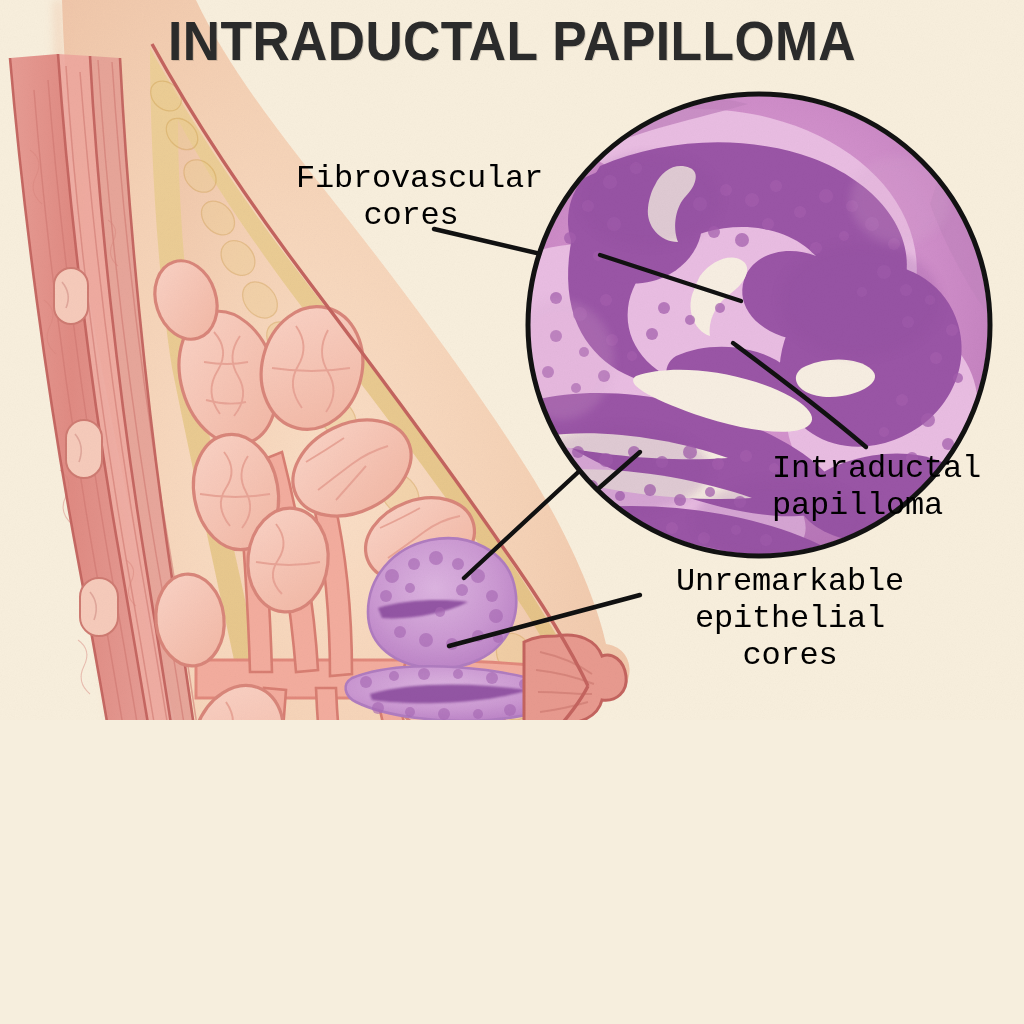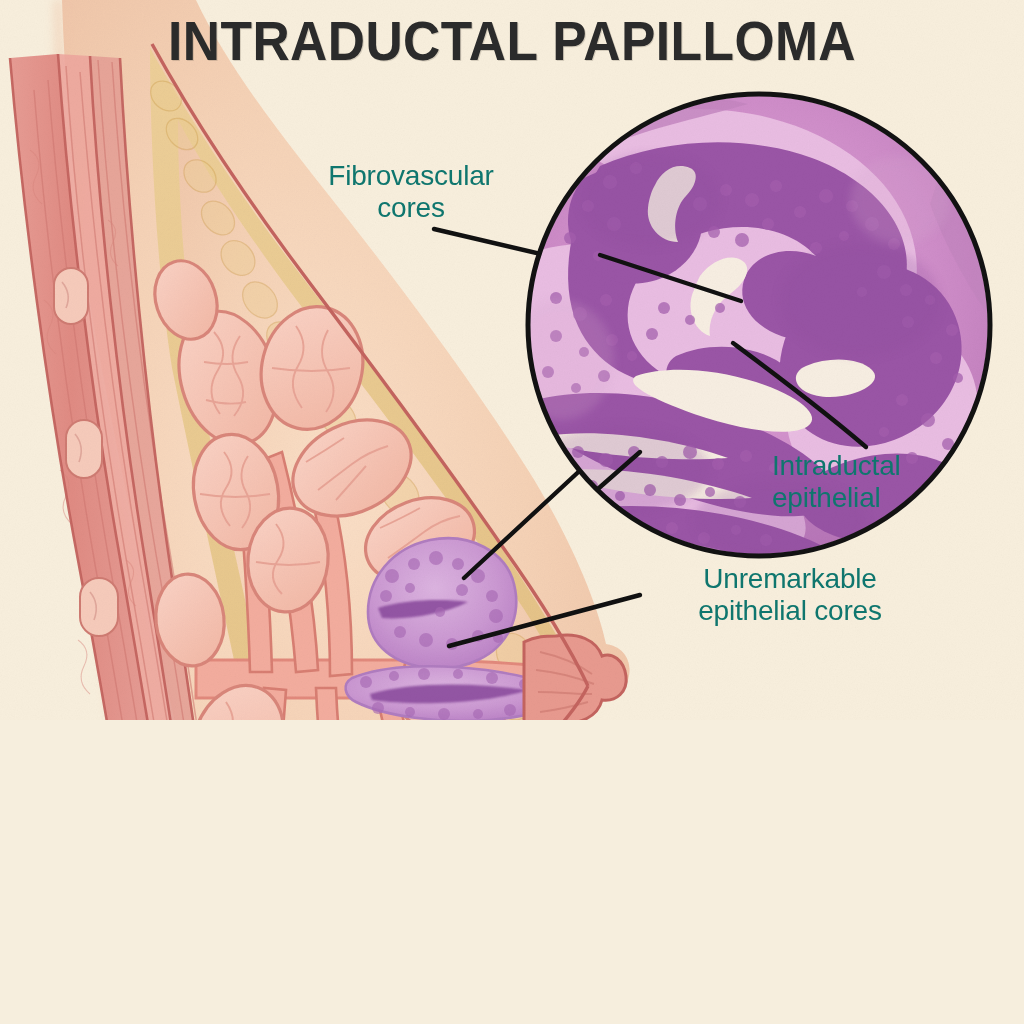--- a/index.html
+++ b/index.html
@@ -33,24 +33,24 @@
     font-size: 56px;
     letter-spacing: 0.5px;
     color: #2b2b2b;
     transform: scaleX(0.92);
     transform-origin: 50% 50%;
     text-shadow: 1px 1px 0 rgba(90,80,70,0.22);
     pointer-events: none;
   }
   .lbl {
     position: absolute;
-    font-family: Liberation Sans, sans-serif;
-    font-size: 28px;
+    font-family: Liberation Mono, monospace;
+    font-size: 32px;
     line-height: 1.16;
-    color: #0f766e;
+    color: #000000;
     white-space: pre-line;
     letter-spacing: -0.2px;
   }
   #lbl-fibro  { left: 296px; top: 160px; width: 230px; text-align: center; }
   #lbl-intra  { left: 772px; top: 450px; width: 250px; text-align: left; }
   #lbl-unrem  { left: 640px; top: 563px; width: 300px; text-align: center; }
 </style>
 </head>
 <body>
 
@@ -606,18 +606,18 @@
 
     <rect x="0" y="0" width="1024" height="1024" filter="url(#paper)" opacity="0.22" style="mix-blend-mode:multiply"></rect>
   </svg>
 
   <div class="ttl">INTRADUCTAL PAPILLOMA</div>
 
   <div class="lbl" id="lbl-fibro">Fibrovascular
 cores</div>
 
   <div class="lbl" id="lbl-intra">Intraductal
-epithelial</div>
+papilloma</div>
 
   <div class="lbl" id="lbl-unrem">Unremarkable
 epithelial cores</div>
 
 </div>
 
 </body></html>

